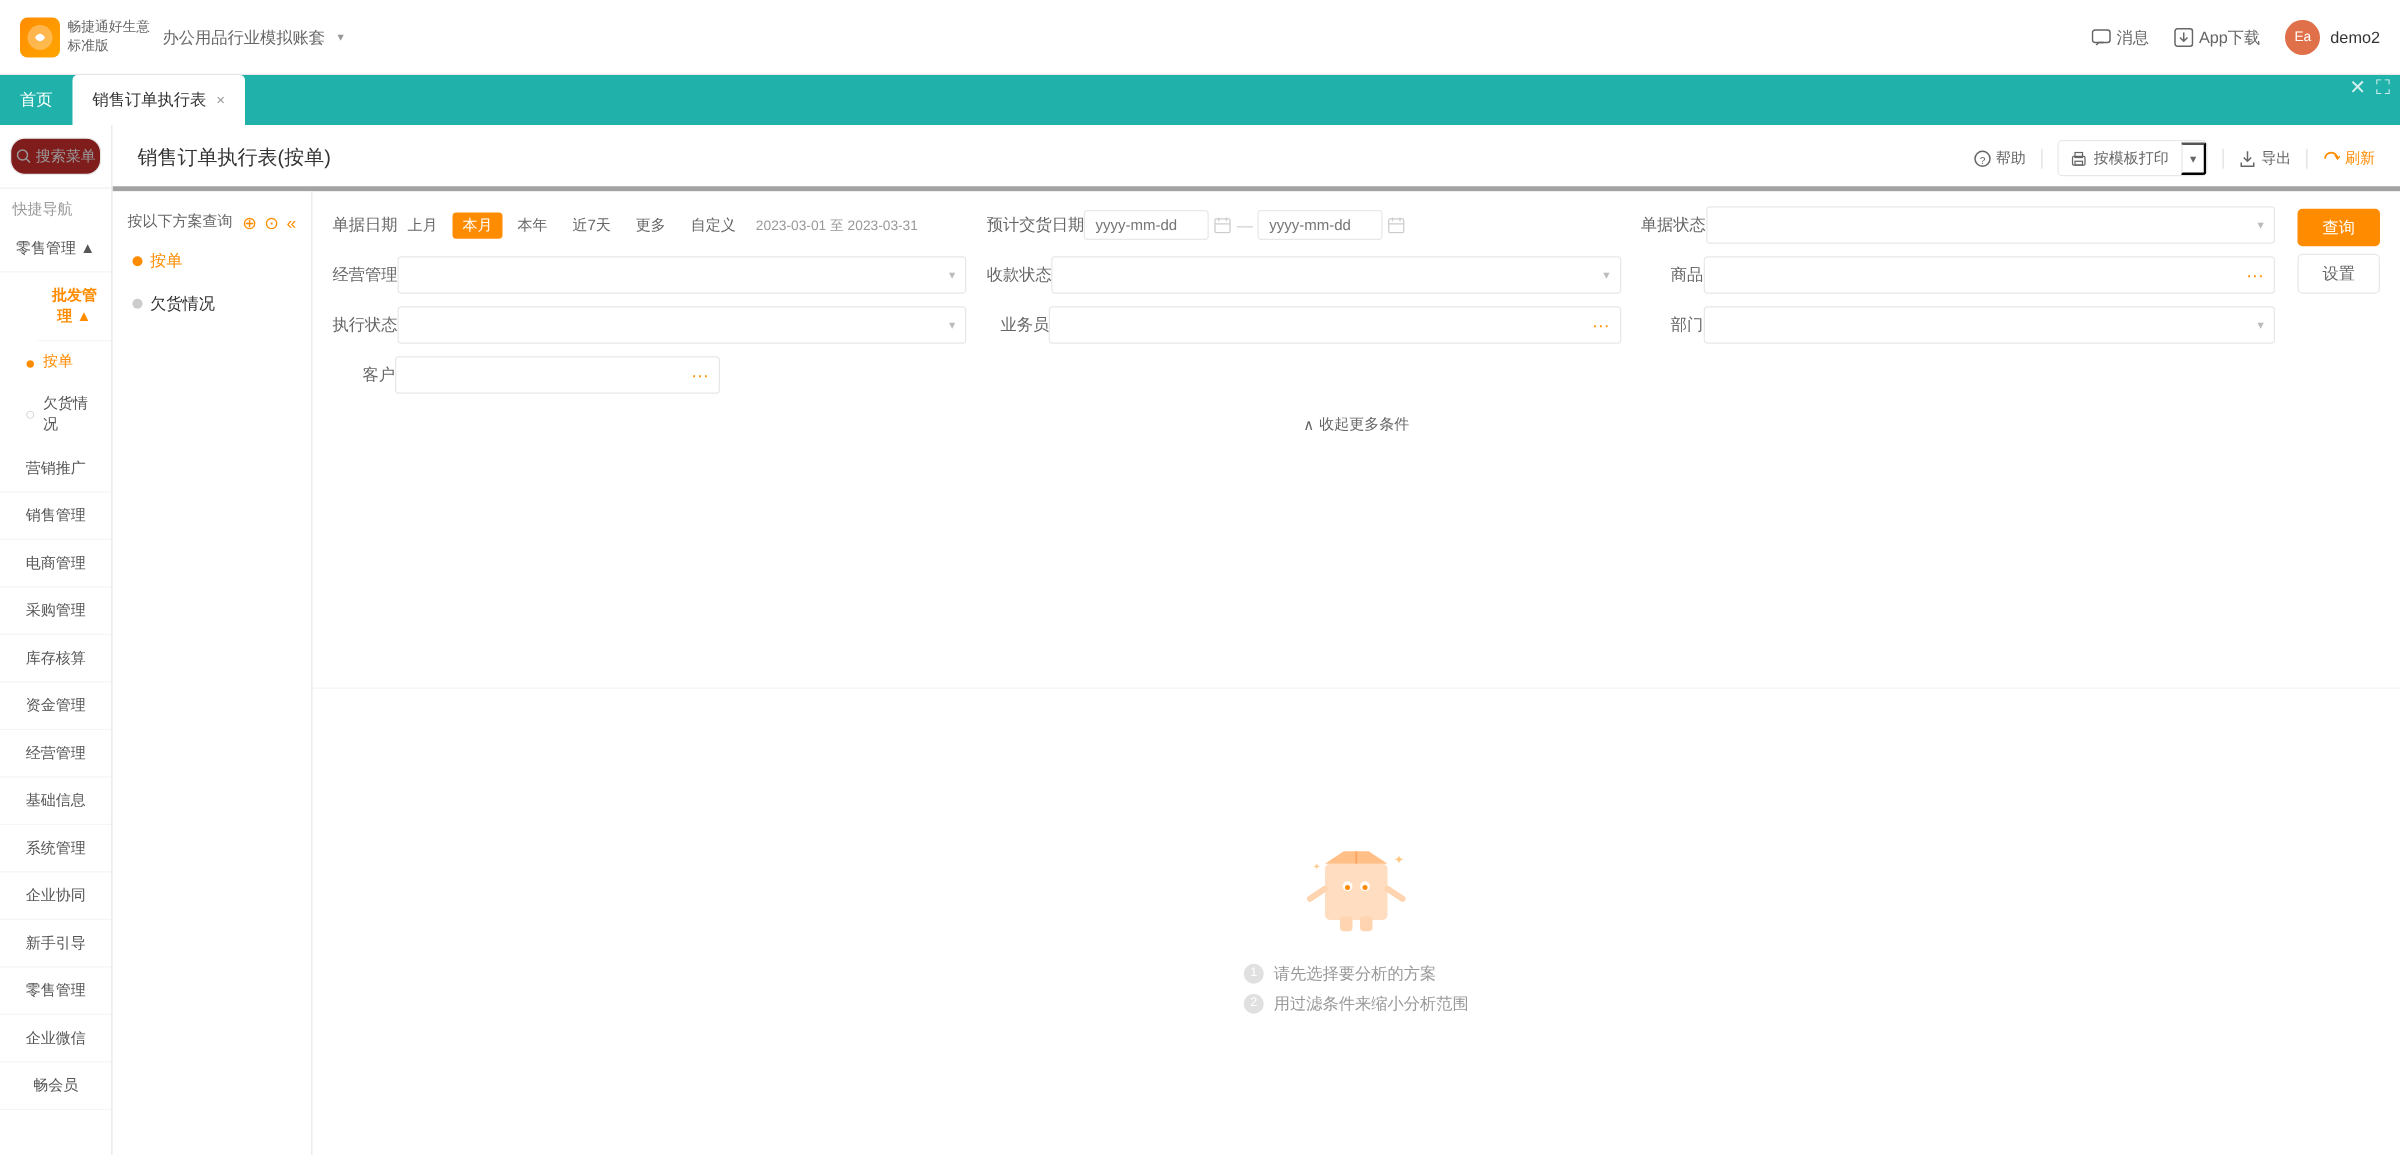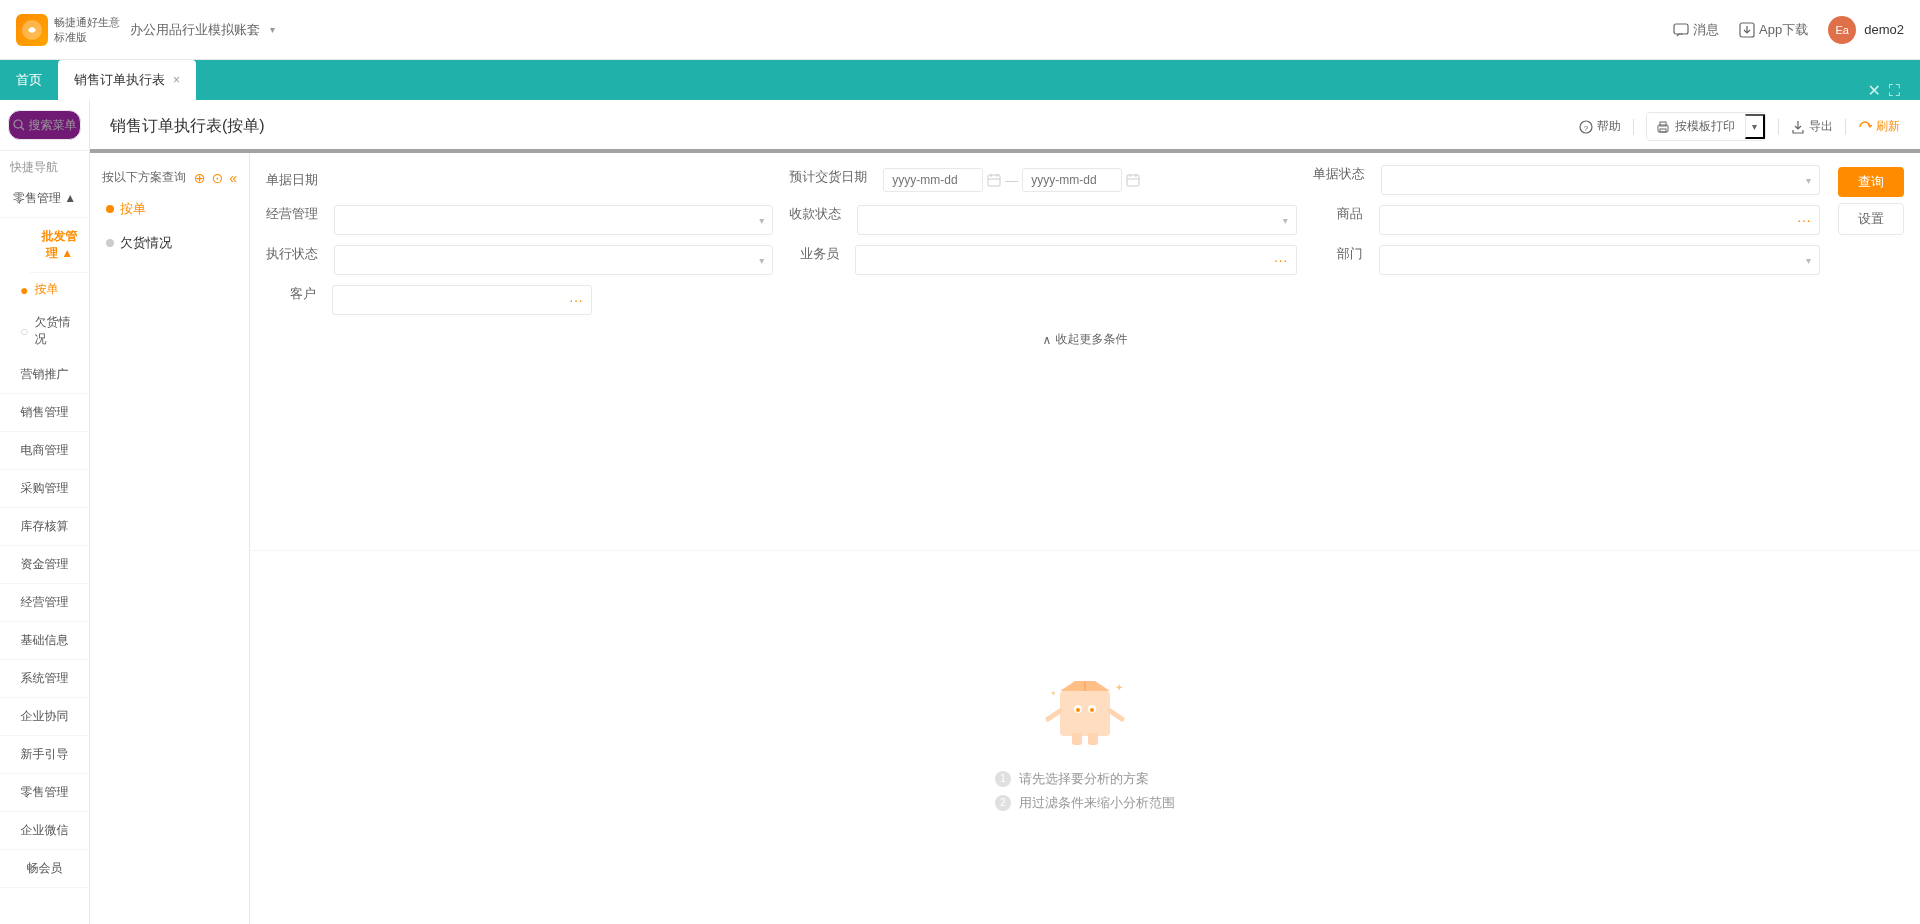--- a/index.html
+++ b/index.html
@@ -25,22 +25,22 @@
     .top-header-right { display: flex; align-items: center; gap: 20px; }
     .header-action { display: flex; align-items: center; gap: 4px; color: #666; font-size: 13px; cursor: pointer; }
     .user-avatar { width: 28px; height: 28px; border-radius: 50%; background: #e0704a; display: flex; align-items: center; justify-content: center; color: #fff; font-size: 11px; overflow: hidden; }
     .user-name { color: #333; font-size: 13px; cursor: pointer; }
 
     
     .tab-bar {
       height: 40px;
       background: #20b2aa;
       display: flex;
-      align-items: flex-end;
-      padding: 0 12px 0 0;
+      align-items: flex-start;
+      padding: 0 0 0 0;
       flex-shrink: 0;
     }
     .tab-item {
       height: 40px;
       display: flex;
       align-items: center;
       padding: 0 16px;
       font-size: 13px;
       cursor: pointer;
       position: relative;
@@ -69,21 +69,21 @@
     }
     .sidebar-search {
       padding: 10px 8px;
       border-bottom: 1px solid #f0f0f0;
     }
     .sidebar-search-btn {
       width: 100%;
       height: 30px;
       border: 1px solid #e8e8e8;
       border-radius: 12px;
-      background: #701a75;
+      background: #7f1d1d;
       color: #999;
       font-size: 12px;
       cursor: pointer;
       display: flex;
       align-items: center;
       justify-content: center;
       gap: 4px;
     }
     .sidebar-nav-title {
       padding: 8px 10px 4px;
@@ -277,22 +277,22 @@
     }
     .filter-row-inner {
       display: grid;
       grid-template-columns: 1fr 1fr 1fr;
       gap: 10px 16px;
       margin-bottom: 10px;
       align-items: center;
     }
     .filter-cell {
       display: flex;
-      align-items: flex-start;
-      gap: 16px;
+      align-items: center;
+      gap: 0;
     }
     .filter-cell .label {
       white-space: nowrap;
       font-size: 13px;
       color: #666;
       min-width: 50px;
       text-align: right;
     }
     .filter-cell .control {
       flex: 1;
@@ -481,20 +481,31 @@
 
       <div style="flex:1;display:flex;flex-direction:column;overflow:hidden;">
         <div class="filter-area">
 
           <div class="filter-top-row">
             <div style="flex:1;">
               <div class="filter-row-inner">
 
                 <div class="filter-cell">
                   <span class="label">单据日期</span>
+                  <div style="display:flex;align-items:center;gap:4px;flex:1;">
+                    <div class="date-tabs">
+                      <span class="date-tab">上月</span>
+                      <span class="date-tab active">本月</span>
+                      <span class="date-tab">本年</span>
+                      <span class="date-tab">近7天</span>
+                      <span class="date-tab">更多</span>
+                      <span class="date-tab">自定义</span>
+                    </div>
+                    <span style="font-size:11px;color:#999;margin-left:4px;">2023-03-01 至 2023-03-31</span>
+                  </div>
                 </div>
 
                 <div class="filter-cell">
                   <span class="label" style="min-width:70px;">预计交货日期</span>
                   <div style="display:flex;align-items:center;gap:4px;flex:1;">
                     <input type="text" class="date-input" style="width: 100px;" placeholder="yyyy-mm-dd">
                     <svg width="14" height="14" viewBox="0 0 14 14">
                         <rect x="1" y="2" width="12" height="11" rx="1" fill="none" stroke="#ccc" stroke-width="1"></rect>
                         <line x1="4" y1="1" x2="4" y2="4" stroke="#ccc" stroke-width="1"></line>
                         <line x1="10" y1="1" x2="10" y2="4" stroke="#ccc" stroke-width="1"></line>

